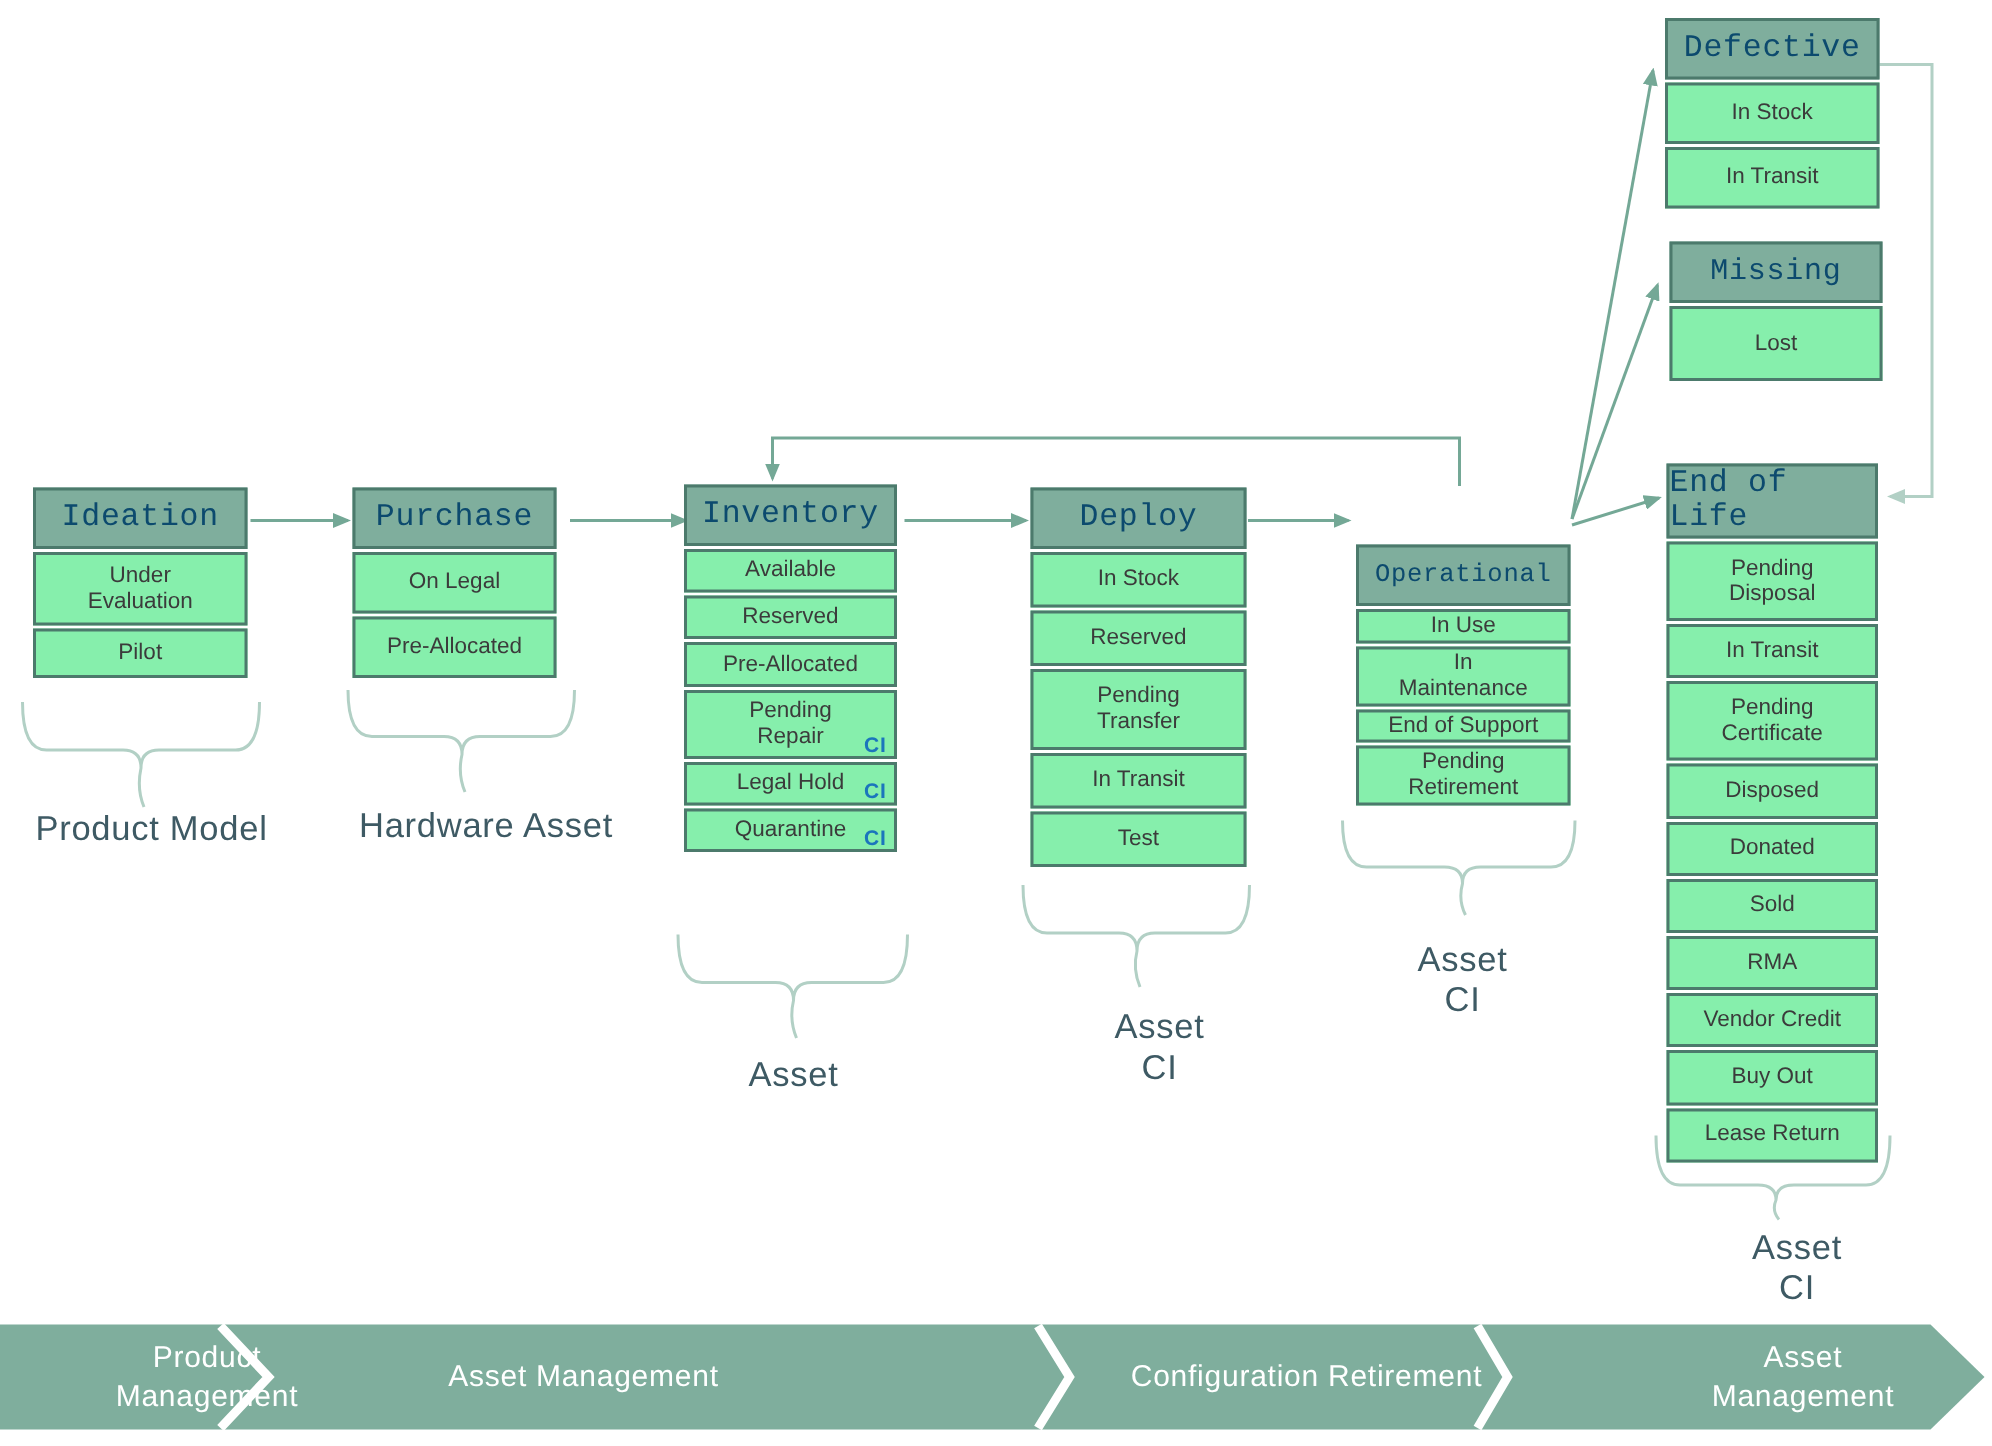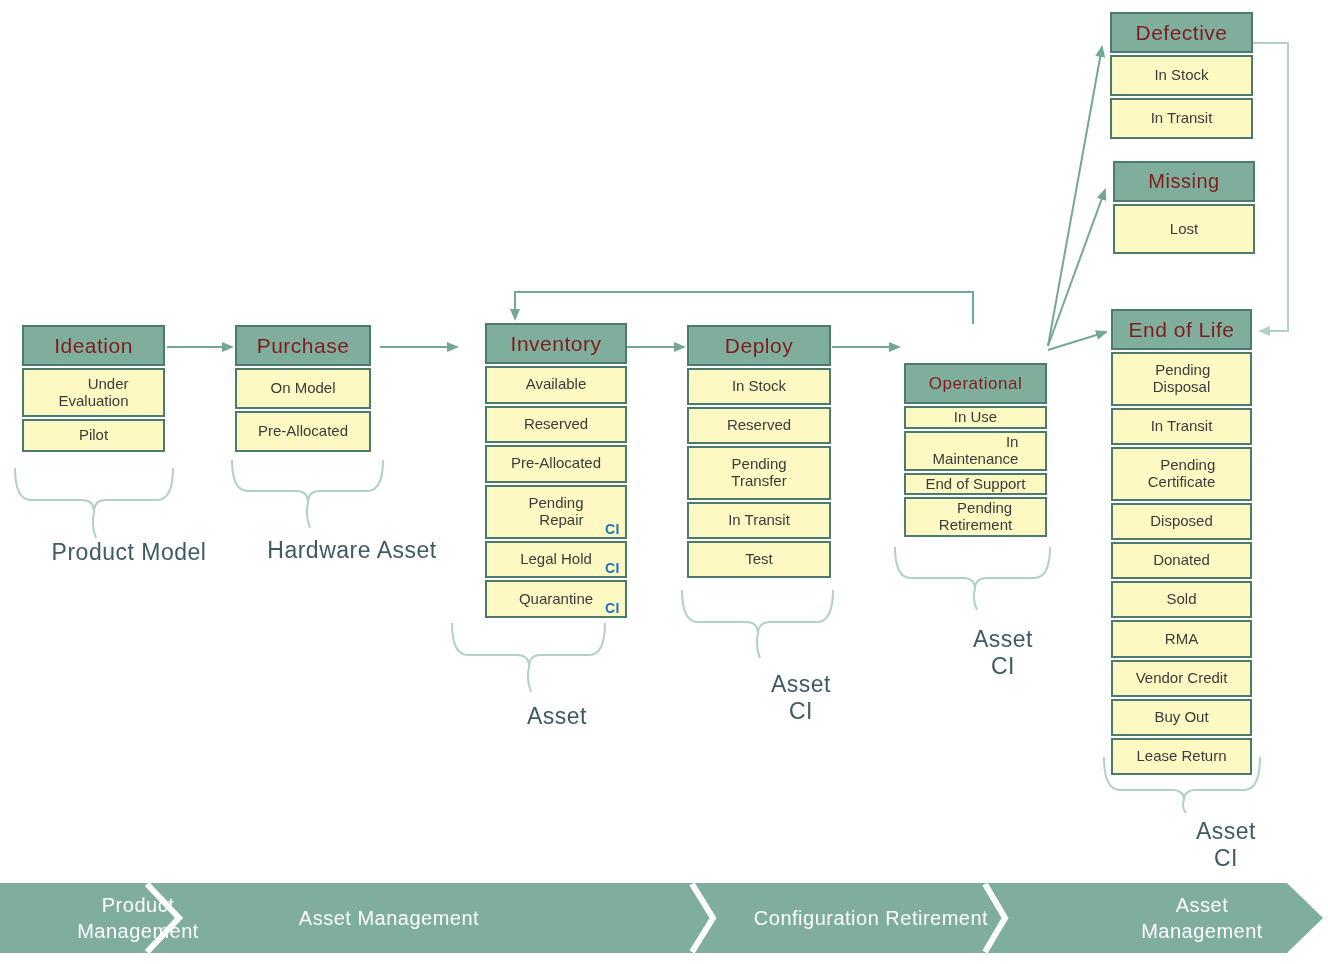--- a/index.html
+++ b/index.html
@@ -6,38 +6,38 @@
   #stage{
     position:relative;width:1328px;height:964px;background:#fff;overflow:hidden;
     font-family:"Liberation Sans", sans-serif;
   }
   svg{position:absolute;left:0;top:0;}
   .col{
     position:absolute;display:flex;flex-direction:column;gap:2px;z-index:2;
   }
   .hd{
     flex:0 0 41px;background:var(--header-green);border:2px solid var(--border-green);
-    color:#7f1d1d;font-size:21px;letter-spacing:0.5px;
-    display:flex;align-items:center;justify-content:center;box-sizing:border-box;
+    color:#0c4a6e;font-size:21px;letter-spacing:0.5px;
+    display:flex;align-items:center;justify-content:center;box-sizing:border-box;font-family:Liberation Mono, monospace;
   }
   .hd.small{font-size:17px;margin-top:37px;}
   .hd.mid{font-size:20px;}
   .cell{
-    flex:1 1 auto;background:#fef9c3;border:2px solid var(--border-green);
+    flex:1 1 auto;background:#86efac;border:2px solid var(--border-green);
     color:var(--cell-text);font-size:15px;line-height:1.12;white-space:pre-line;
-    display:flex;align-items:center;justify-content:center;text-align:right;
+    display:flex;align-items:center;justify-content:center;text-align:center;
     box-sizing:border-box;position:relative;
   }
   .ci{
     position:absolute;right:5px;bottom:1px;color:var(--ci-blue);
     font-weight:bold;font-size:14px;line-height:1;letter-spacing:0.5px;
   }
   .caption{
     position:absolute;z-index:2;color:var(--caption-color);font-size:23px;
-    line-height:27px;text-align:center;white-space:pre-line;letter-spacing:0.5px;margin-left:28px;
+    line-height:27px;text-align:center;white-space:pre-line;letter-spacing:0.5px;
   }
   .bannertext{
     position:absolute;z-index:3;color:#fff;font-size:20px;line-height:26px;
     text-align:center;white-space:pre-line;letter-spacing:0.5px;
   }
   .bannertext.left{text-align:center;}
   .lines{fill:none;stroke-width:2px;}
   .mid{stroke:var(--arrow-green);}
   .lt{stroke:var(--light-green);}
 </style>
@@ -83,25 +83,25 @@
 
   <div class="col" style="left:22px;top:325px;width:143px;height:127px">
     <div class="hd">Ideation</div>
     <div class="cell">Under
 Evaluation</div>
     <div class="cell">Pilot</div>
   </div>
 
   <div class="col" style="left:235px;top:325px;width:136px;height:127px">
     <div class="hd">Purchase</div>
-    <div class="cell">On Model</div>
+    <div class="cell">On Legal</div>
     <div class="cell">Pre-Allocated</div>
   </div>
 
-  <div class="col" style="left:485px;top:323px;width:142px;height:295px">
+  <div class="col" style="left:456px;top:323px;width:142px;height:245px">
     <div class="hd">Inventory</div>
     <div class="cell">Available</div>
     <div class="cell">Reserved</div>
     <div class="cell">Pre-Allocated</div>
     <div class="cell">
       <span>Pending
 Repair</span>
       <span class="ci">CI</span>
     </div>
     <div class="cell">

